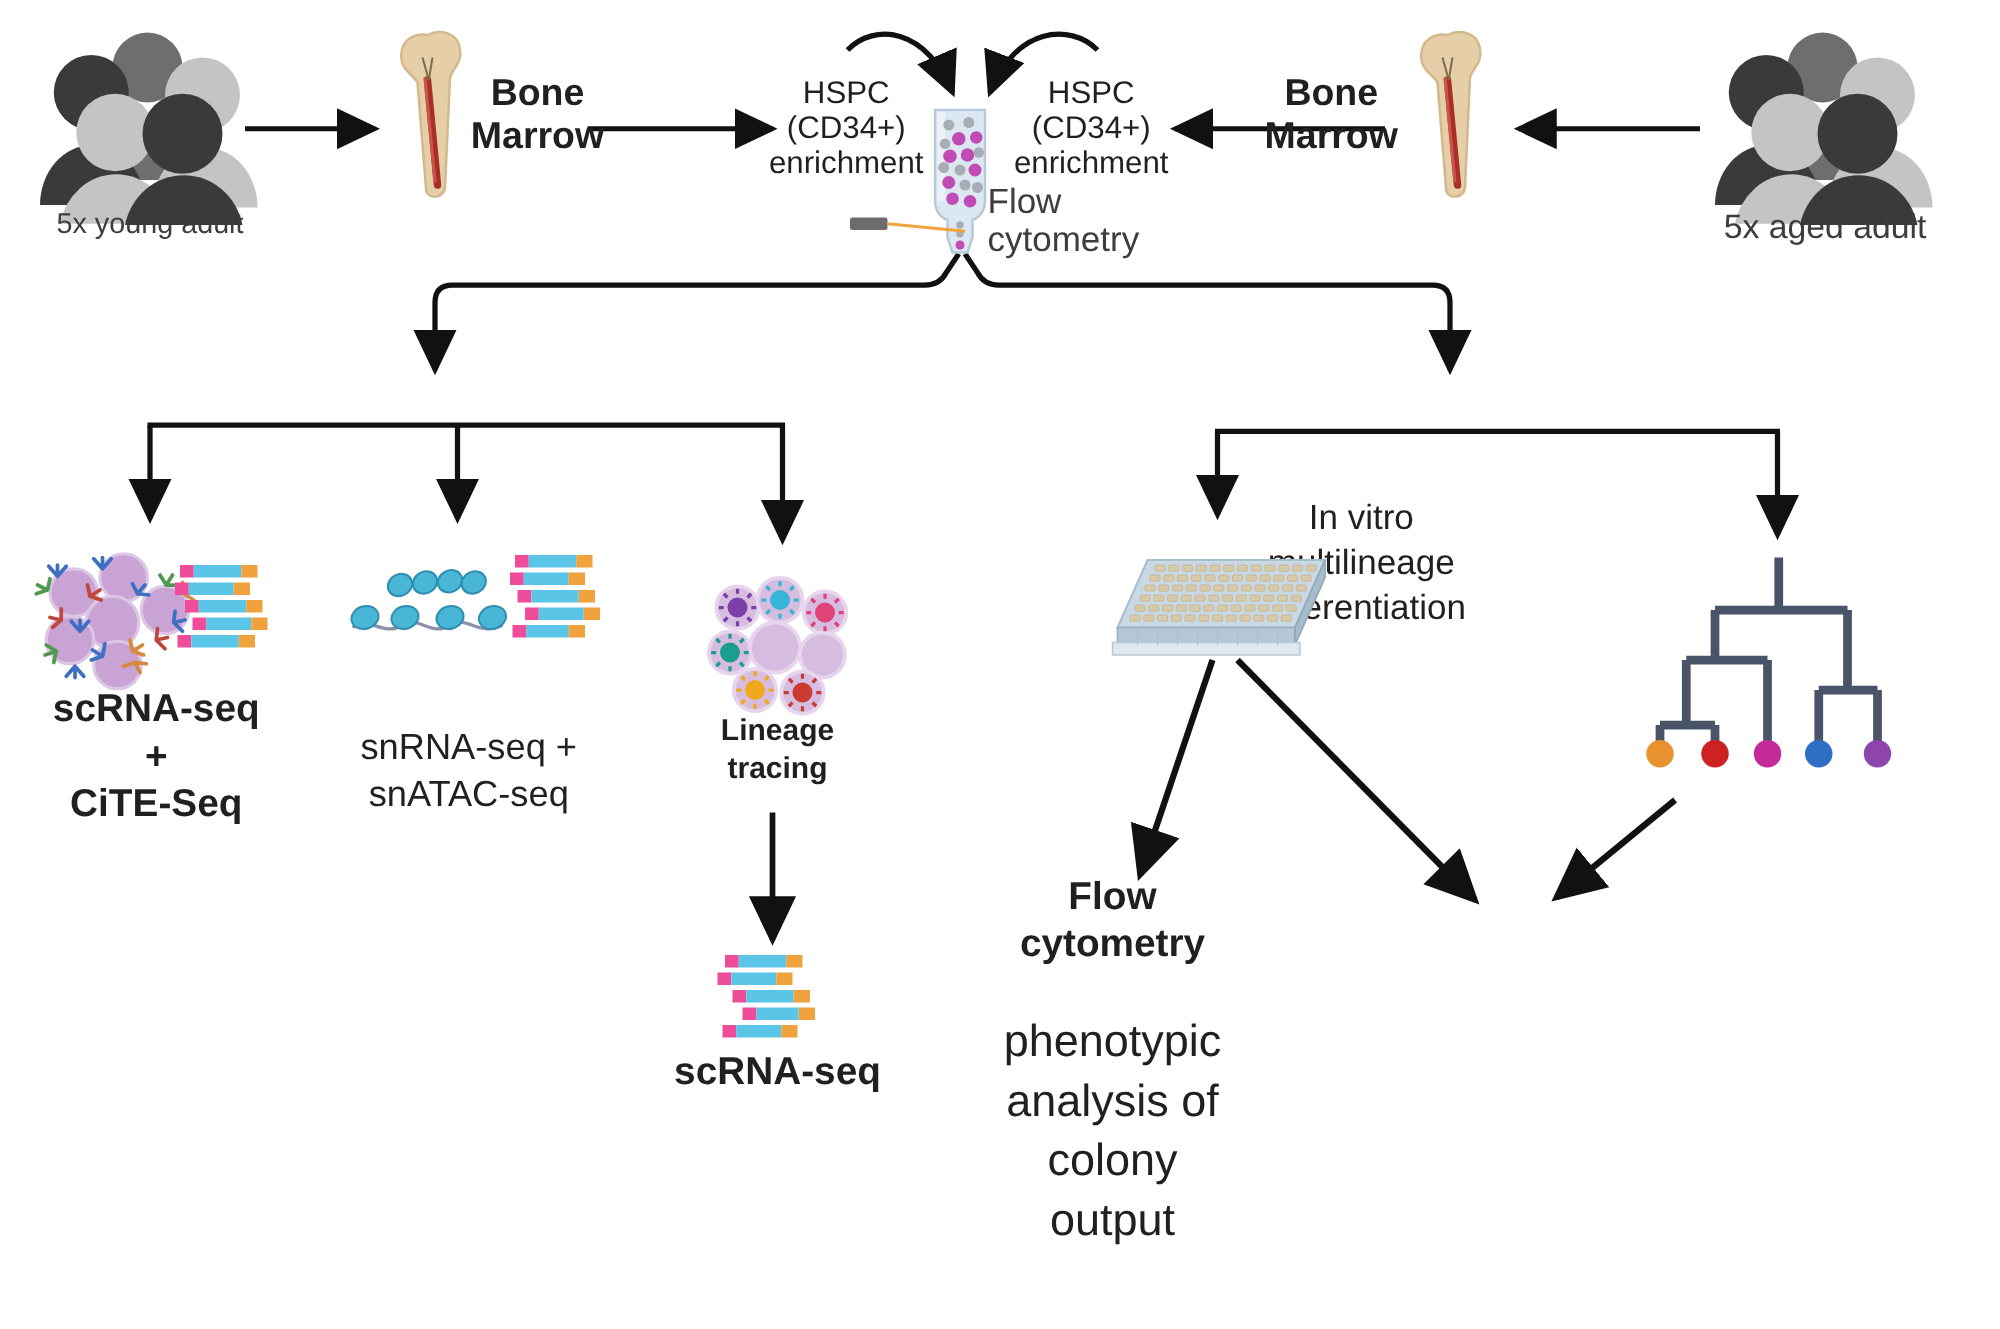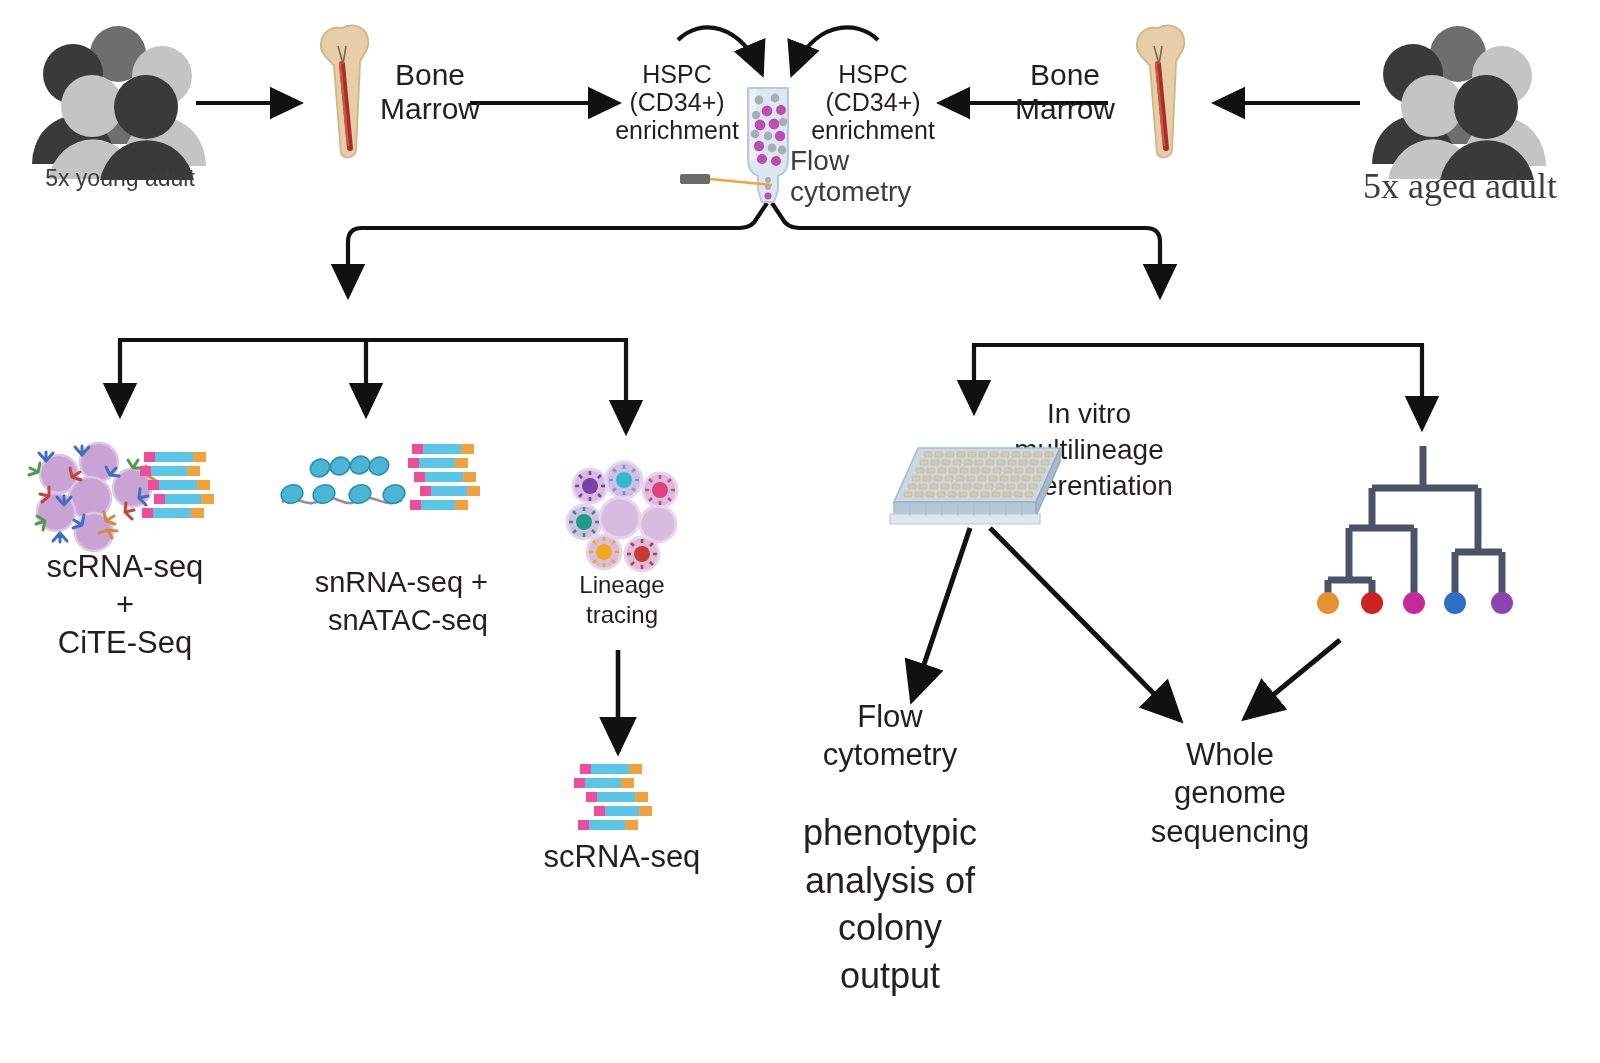--- a/index.html
+++ b/index.html
@@ -1,21 +1,21 @@
 <!DOCTYPE html>
 <html><head>
 <meta charset="utf-8">
 <style>
   html,body{margin:0;padding:0;background:#ffffff;}
   body{width:1600px;height:1063px;position:relative;overflow:hidden;
        font-family:"Liberation Sans","DejaVu Sans",sans-serif;color:#221f1f;}
   .stage{position:absolute;left:0;top:0;width:1600px;height:1063px;}
   .abs{position:absolute;}
   .lbl{position:absolute;text-align:center;line-height:1.12;white-space:pre-line;}
-  .bold{font-weight:normal;}
+  .bold{font-weight:bold;}
   .grey-txt{color:#3d3d3d;}
   svg{overflow:visible;}
   .flowsvg{position:absolute;left:0;top:0;width:1600px;height:1063px;pointer-events:none;}
 </style>
 </head>
 <body>
 
 <div class="stage">
 
   <svg class="flowsvg" viewBox="0 0 1600 1063">
@@ -140,21 +140,21 @@
     <path d="M44,130 a44,46 0 0 1 88,0 z" fill="#6e6e6e"></path>
     <circle cx="43" cy="60" r="30" fill="#3a3a3a"></circle>
     <path d="M2,150 a42,48 0 0 1 84,0 z" fill="#3a3a3a"></path>
     <circle cx="132" cy="62" r="30" fill="#c4c4c4"></circle>
     <path d="M92,152 a42,48 0 0 1 84,0 z" fill="#c4c4c4"></path>
     <circle cx="62" cy="92" r="31" fill="#c4c4c4"></circle>
     <path d="M18,165 a46,50 0 0 1 90,0 z" fill="#c4c4c4"></path>
     <circle cx="116" cy="93" r="32" fill="#3a3a3a"></circle>
     <path d="M70,166 a48,50 0 0 1 94,0 z" fill="#3a3a3a"></path>
   </svg>
-  <div class="lbl grey-txt" style="left:1330px;top:166px;width:260px;font-size:36px;font-family:Liberation Serif, serif;">5x aged adult</div>
+  <div class="lbl grey-txt" style="left:1330px;top:166px;width:260px;font-size:27px;">5x aged adult</div>
 
   <svg class="abs" style="left:16px;top:438px;" width="200" height="110" viewBox="0 0 200 110">
     <g fill="#c9a3d4" stroke="#dcc6e6" stroke-width="2.5">
       <circle cx="43" cy="36" r="19"></circle>
       <circle cx="83" cy="24" r="19"></circle>
       <circle cx="74" cy="60" r="21"></circle>
       <circle cx="116" cy="50" r="19"></circle>
       <circle cx="40" cy="74" r="19"></circle>
       <circle cx="78" cy="94" r="19"></circle>
     </g>
@@ -275,21 +275,21 @@
       <rect x="0" y="0" width="11" height="10" fill="#ef4d9a"></rect>
       <rect x="11" y="0" width="36" height="10" fill="#5bc5e8"></rect>
       <rect x="47" y="0" width="13" height="10" fill="#f0a23c"></rect>
     </g>
     <g transform="translate(2,58)">
       <rect x="0" y="0" width="11" height="10" fill="#ef4d9a"></rect>
       <rect x="11" y="0" width="34" height="10" fill="#5bc5e8"></rect>
       <rect x="45" y="0" width="13" height="10" fill="#f0a23c"></rect>
     </g>
   </svg>
-  <div class="lbl" style="left:262px;top:564px;width:226px;font-size:29px;line-height:1.3;text-align:right;">snRNA-seq +
+  <div class="lbl" style="left:262px;top:580px;width:226px;font-size:29px;line-height:1.3;">snRNA-seq +
 snATAC-seq</div>
 
   <svg class="abs" style="left:566px;top:448px;" width="120" height="120" viewBox="0 0 120 120">
     <g fill="#d6bde0" stroke="#e6d5ec" stroke-width="3">
       <circle cx="24" cy="38" r="17"></circle>
       <circle cx="58" cy="32" r="18"></circle>
       <circle cx="94" cy="42" r="17"></circle>
       <circle cx="18" cy="74" r="17"></circle>
       <circle cx="54" cy="70" r="20"></circle>
       <circle cx="92" cy="76" r="18"></circle>
@@ -494,17 +494,14 @@
       <circle cx="172" cy="163" r="11" fill="#8e44ad"></circle>
     </g>
   </svg>
 
   <div class="lbl bold" style="left:790px;top:698px;width:200px;font-size:31px;line-height:1.24;">Flow
 cytometry</div>
   <div class="lbl" style="left:790px;top:788px;width:200px;font-size:36px;line-height:1.32;margin-top:21px;">phenotypic
 analysis of
 colony output</div>
 
-  <div class="lbl bold" style="left:1120px;top:736px;width:220px;font-size:31px;line-height:1.24;">Whole
-genome
-sequencing</div>
 
 </div>
 
 </body></html>

